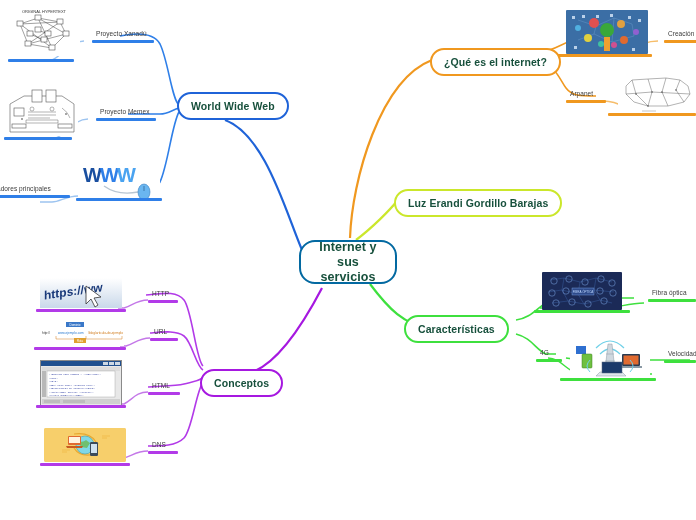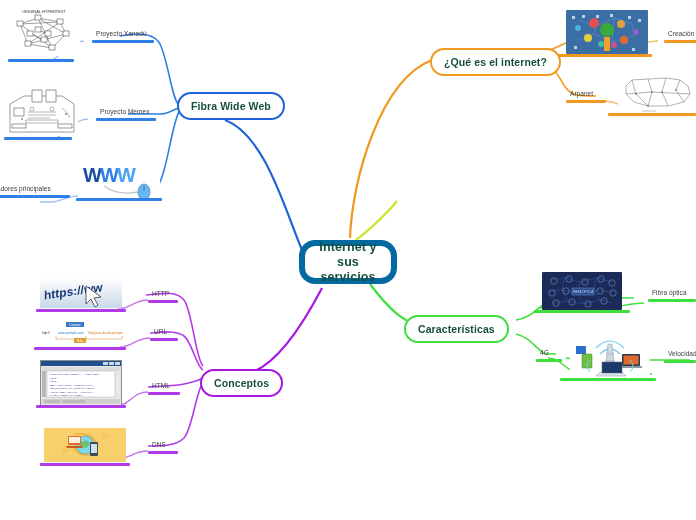--- a/index.html
+++ b/index.html
@@ -18,21 +18,21 @@
     box-sizing:border-box;
     display:flex;align-items:center;justify-content:center;
     background:#ffffff;
     color:#1c3f32;
     font-weight:bold;
     text-align:center;
     white-space:nowrap;
     letter-spacing:.1px;
   }
   .root{
-    border:6px solid #0369a1;
+    border:2px solid #0369a1;
     border-radius:16px;
     font-size:12.5px;
     line-height:15px;
     padding:6px 10px;
     color:#17503c;
     white-space:normal;
   }
   .branch{
     border-width:2px;border-style:solid;
     border-radius:15px;
@@ -414,27 +414,30 @@
   <div class="leaf" style="left:154px;top:328px;">URL</div>
   <div class="leaf-ul" style="left:150px;top:338px;width:28px;background:#b23ae8;"></div>
 
   <div class="leaf" style="left:152px;top:382px;">HTML</div>
   <div class="leaf-ul" style="left:148px;top:392px;width:32px;background:#b23ae8;"></div>
 
   <div class="leaf" style="left:152px;top:441px;">DNS</div>
   <div class="leaf-ul" style="left:148px;top:451px;width:30px;background:#b23ae8;"></div>
 
   <div class="node branch" style="left:177px;top:92px;border-color:#1f63d8;">
-    <span>Fibra Wide Web</span>
+    <span>World Wide Web</span>
   </div>
 
   <div class="node branch" style="left:430px;top:48px;border-color:#f0981f;">
     <span>¿Qué es el internet?</span>
   </div>
 
+  <div class="node branch" style="left:394px;top:189px;border-color:#cbe72b;">
+    <span>Luz Erandi Gordillo Barajas</span>
+  </div>
 
   <div class="node branch" style="left:404px;top:315px;border-color:#3ee03e;">
     <span>Características</span>
   </div>
 
   <div class="node branch" style="left:200px;top:369px;border-color:#a618e0;">
     <span>Conceptos</span>
   </div>
 
   <div class="node root" style="left:299px;top:240px;width:98px;height:44px;">

